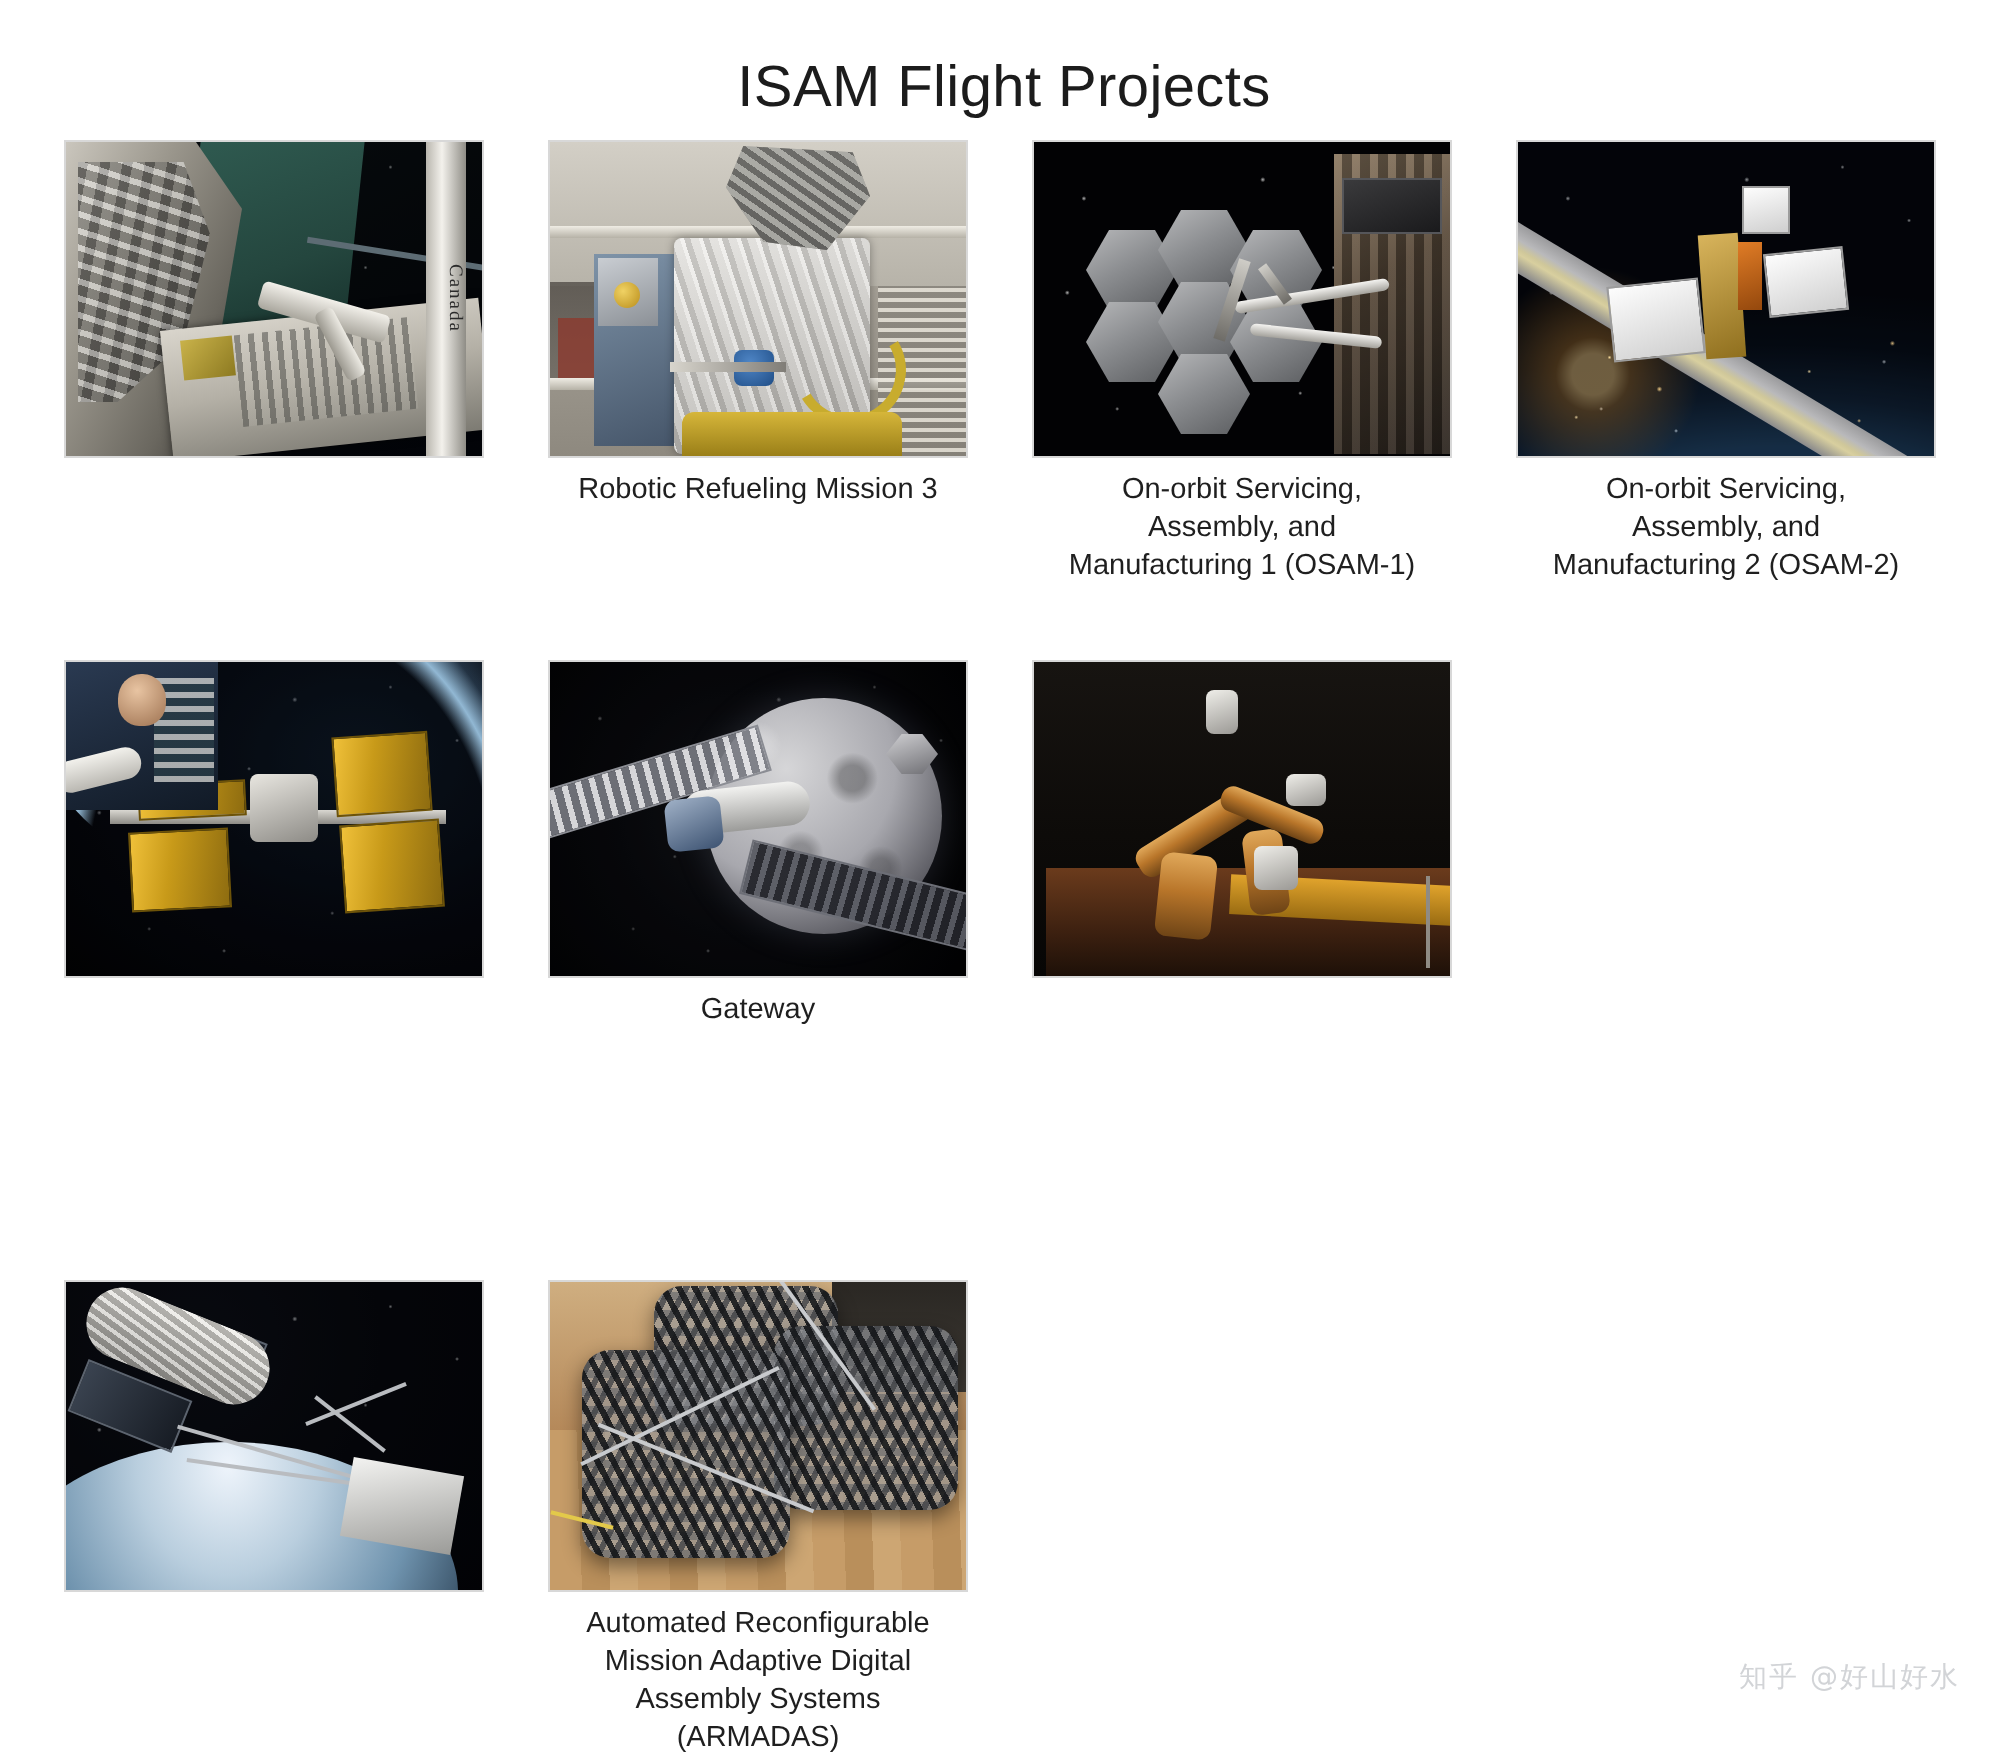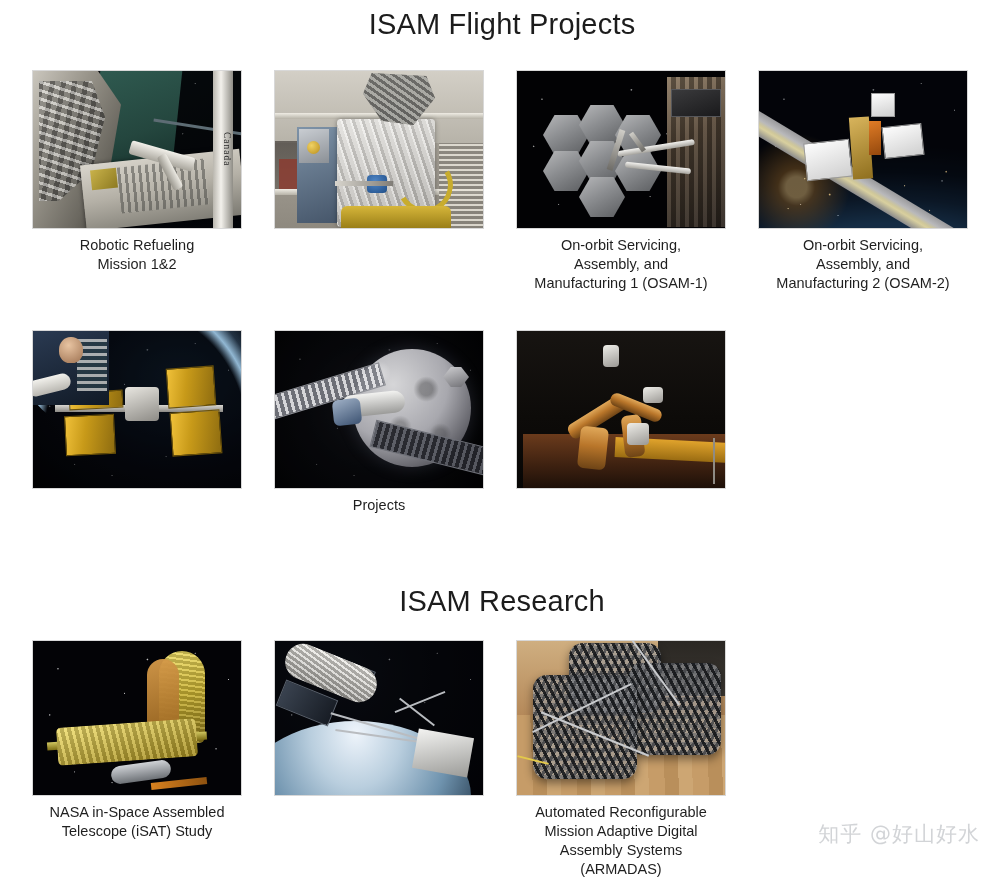--- a/index.html
+++ b/index.html
@@ -23,21 +23,21 @@
   .section-title {
     text-align: center;
     font-size: 29px;
     font-weight: 400;
     letter-spacing: 0.2px;
     color: #1c1c1c;
     margin: 0;
   }
   #title-flight {
     position: absolute;
-    top: 8px;
+    top: 28px;
     left: 0;
     width: 1004px;
   }
   #title-research {
     position: absolute;
     top: 585px;
     left: 0;
     width: 1004px;
   }
   .grid-row {
@@ -493,21 +493,21 @@
   }
   .arm-rod {
     position:absolute; height:2px; background:#c8cacd;
   }
 
   
   #watermark {
     position:absolute;
     right: 24px;
     bottom: 30px;
-    font-size: 21px;
+    font-size: 14px;
     color: #d2d4d7;
     letter-spacing: 1px;
     white-space: nowrap;
     font-family: "DejaVu Sans", sans-serif;
   }
 </style>
 </head>
 <body>
 
 <div class="page">
@@ -524,41 +524,41 @@
         <div class="rrm12-iss-detail"></div>
         <div class="rrm12-beam"></div>
         <div class="rrm12-module"></div>
         <div class="rrm12-module-ribs"></div>
         <div class="rrm12-patch"></div>
         <div class="rrm12-arm"></div>
         <div class="rrm12-arm2"></div>
         <div class="rrm12-boom"></div>
         <div class="rrm12-boom-label">Canada</div>
       </div>
-      <div class="caption">Robotic Refueling<br>Mission 1&amp;2</div>
     </div>
 
     <div class="card">
       <div class="thumb rrm3-bg">
         <div class="rrm3-wall"></div>
         <div class="rrm3-dark"></div>
         <div class="rrm3-red"></div>
         <div class="rrm3-shelf s1"></div>
         <div class="rrm3-shelf s2"></div>
         <div class="rrm3-grating"></div>
         <div class="rrm3-blue-panel"></div>
         <div class="rrm3-blue-box"></div>
         <div class="rrm3-dot"></div>
         <div class="rrm3-foil"></div>
         <div class="rrm3-arm-top"></div>
         <div class="rrm3-yellow-arc"></div>
         <div class="rrm3-blue-tool"></div>
         <div class="rrm3-rod"></div>
         <div class="rrm3-yellow-base"></div>
       </div>
+      <div class="caption">Robotic Refueling Mission 3</div>
     </div>
 
     <div class="card">
       <div class="thumb osam1-bg">
         <div class="fill starfield" style="opacity:.7"></div>
         <div class="osam1-sat-body"></div>
         <div class="osam1-sat-panel"></div>
         <div class="osam1-hex" style="left:26px; top:44px;"></div>
         <div class="osam1-hex" style="left:62px; top:34px;"></div>
         <div class="osam1-hex" style="left:98px; top:44px;"></div>
@@ -611,55 +611,42 @@
     <div class="card">
       <div class="thumb gw-bg">
         <div class="fill starfield" style="opacity:.3"></div>
         <div class="gw-moon"></div>
         <div class="gw-array-l"></div>
         <div class="gw-array-r"></div>
         <div class="gw-module"></div>
         <div class="gw-module2"></div>
         <div class="gw-craft"></div>
       </div>
-      <div class="caption">Projects</div>
+      <div class="caption">Gateway</div>
     </div>
 
     <div class="card">
       <div class="thumb rsgs-bg">
         <div class="rsgs-table"></div>
         <div class="rsgs-cloth"></div>
         <div class="rsgs-arm" style="left:48px; top:78px; width:64px; height:16px; transform:rotate(-32deg);"></div>
         <div class="rsgs-arm" style="left:62px; top:96px; width:28px; height:42px; transform:rotate(6deg);"></div>
         <div class="rsgs-arm" style="left:92px; top:70px; width:54px; height:13px; transform:rotate(22deg);"></div>
         <div class="rsgs-arm" style="left:106px; top:84px; width:20px; height:42px; transform:rotate(-7deg);"></div>
         <div class="rsgs-grip" style="left:86px; top:14px; width:16px; height:22px;"></div>
         <div class="rsgs-grip" style="left:126px; top:56px; width:20px; height:16px;"></div>
         <div class="rsgs-grip" style="left:110px; top:92px; width:22px; height:22px;"></div>
         <div class="rsgs-tripod"></div>
       </div>
     </div>
   </div>
 
-  <h1 id="title-research" class="section-title">ISAM Research</h1>
 
   <div id="row-3" class="grid-row">
 
-    <div class="card">
-      <div class="thumb tall isat-bg">
-        <div class="fill starfield" style="opacity:.8"></div>
-        <div class="isat-mirror"></div>
-        <div class="isat-mirror2"></div>
-        <div class="isat-boom"></div>
-        <div class="isat-bus"></div>
-        <div class="isat-tube"></div>
-        <div class="isat-orange"></div>
-      </div>
-      <div class="caption">NASA in-Space Assembled<br>Telescope (iSAT) Study</div>
-    </div>
 
     <div class="card">
       <div class="thumb tall tal-bg">
         <div class="fill starfield" style="opacity:.45"></div>
         <div class="tal-earth"></div>
         <div class="tal-hst-array" style="left:4px; top:48px; width:54px; height:26px; transform:rotate(22deg);"></div>
         <div class="tal-hst-array" style="left:44px; top:20px; width:52px; height:24px; transform:rotate(22deg);"></div>
         <div class="tal-hst"></div>
         <div class="tal-truss" style="left:54px; top:84px; width:92px; transform:rotate(16deg);"></div>
         <div class="tal-truss" style="left:60px; top:94px; width:86px; transform:rotate(8deg);"></div>

